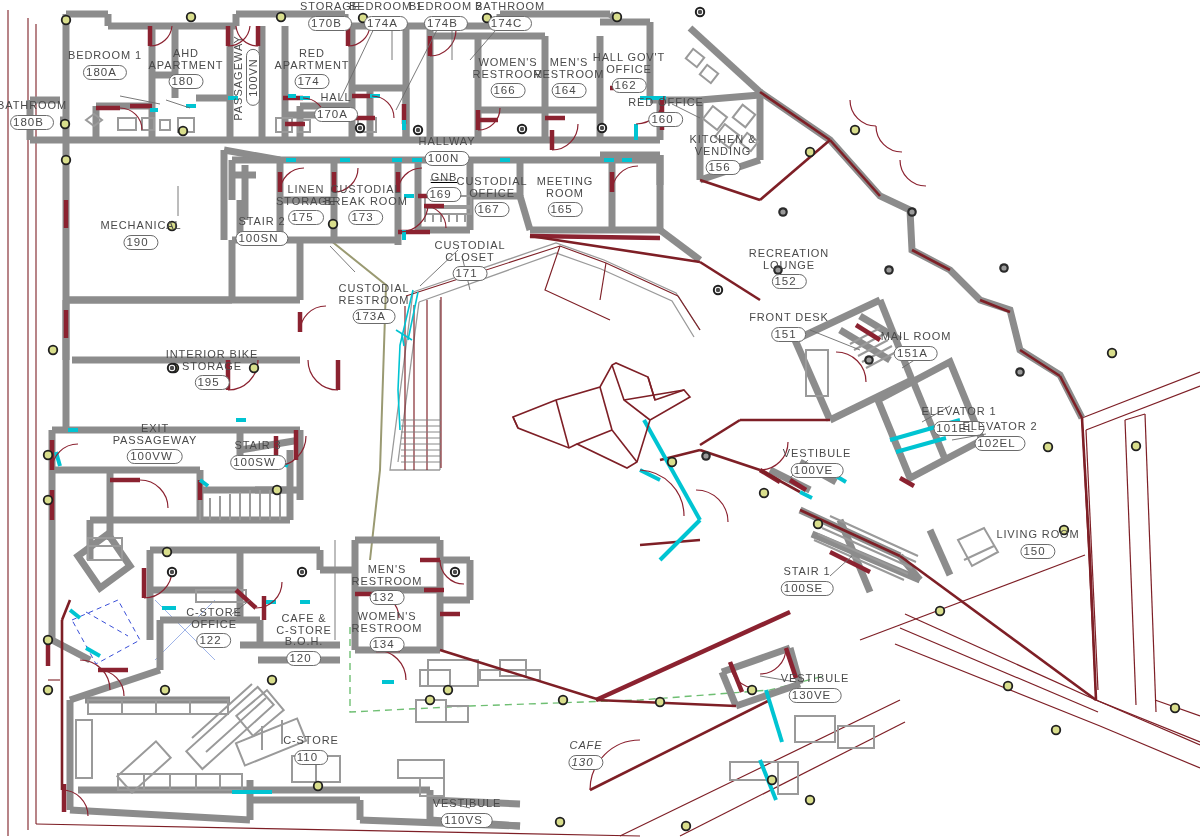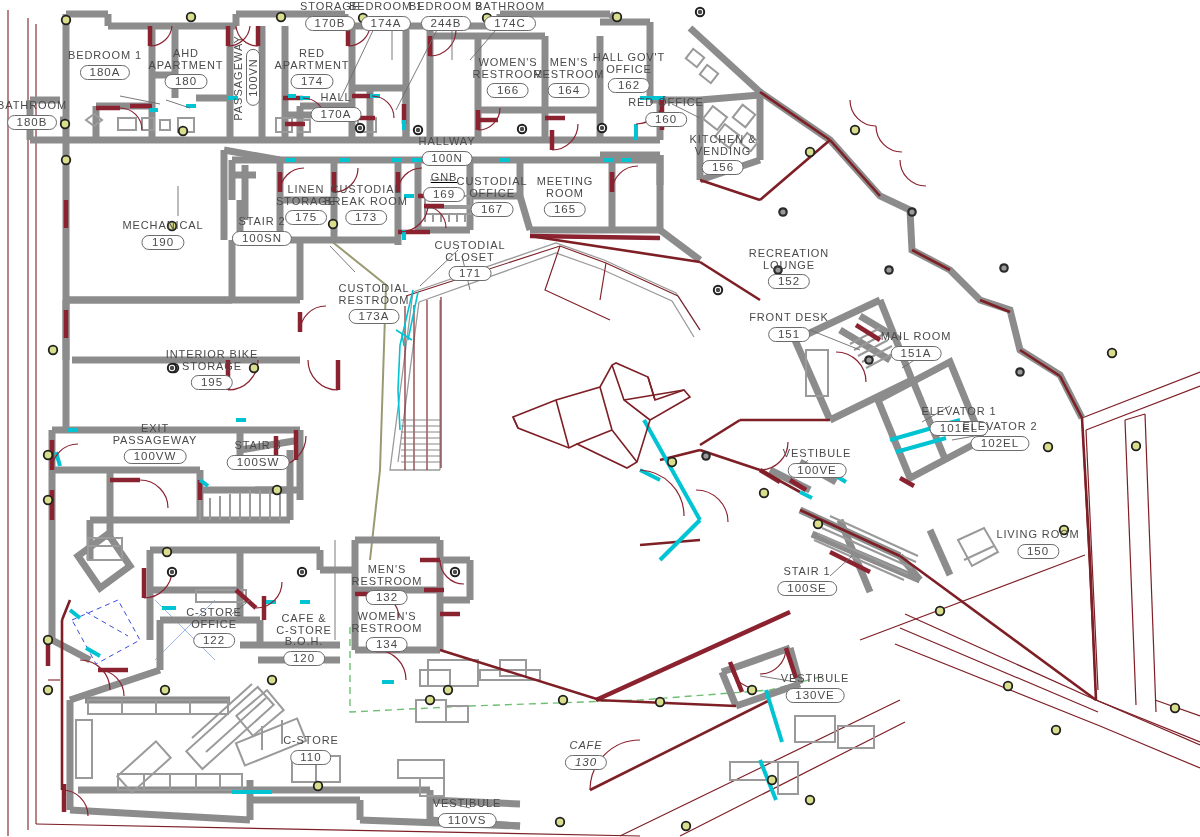--- a/index.html
+++ b/index.html
@@ -10,21 +10,21 @@
     position:absolute;font-family:"Liberation Sans",sans-serif;
     font-weight:bold;font-size:25px;color:#000;letter-spacing:.2px;white-space:nowrap;
   }
   
   .rm{position:absolute;transform:translate(-50%,0);text-align:center;white-space:nowrap;}
   .rm .nm{
     font-family:"Liberation Sans",sans-serif;font-size:11px;color:#4a4a4a;
     line-height:11.5px;letter-spacing:.9px;white-space:pre-line;
   }
   .rm .num{
-    display:inline-block;margin-top:1px;padding:0px 9px 1px 9px;
+    display:inline-block;margin-top:1px;padding:0px 9px 1px 2px;
     border:1.4px solid #6b6b6b;border-radius:8px;background:#fff;
     font-family:"Liberation Sans",sans-serif;font-size:11.5px;color:#4a4a4a;letter-spacing:1px;
   }
   .vstack{position:absolute;transform:translate(-50%,-50%);}
   .vstack .vtxt{
     writing-mode:vertical-rl;transform:rotate(180deg);
     font-family:"Liberation Sans",sans-serif;font-size:11px;color:#4a4a4a;letter-spacing:1px;
   }
   .vstack .vnum{
     writing-mode:vertical-rl;transform:rotate(180deg);
@@ -695,21 +695,21 @@
       <div class="rm" style="left: 330px; top: 1px;">
         <div class="nm">STORAGE</div>
         <div><span class="num">170B</span></div>
       </div>
       <div class="rm" style="left: 386px; top: 1px;">
         <div class="nm">BEDROOM 1</div>
         <div><span class="num">174A</span></div>
       </div>
       <div class="rm" style="left: 446px; top: 1px;">
         <div class="nm">BEDROOM 2</div>
-        <div><span class="num">244B</span></div>
+        <div><span class="num">174B</span></div>
       </div>
       <div class="rm" style="left: 510px; top: 1px;">
         <div class="nm">BATHROOM</div>
         <div><span class="num">174C</span></div>
       </div>
       <div class="rm" style="left: 508px; top: 57px;">
         <div class="nm">WOMEN'S
 RESTROOM</div>
         <div><span class="num">166</span></div>
       </div>
@@ -767,21 +767,21 @@
       </div>
       <div class="rm" style="left: 374px; top: 283px;">
         <div class="nm">CUSTODIAL
 RESTROOM</div>
         <div><span class="num">173A</span></div>
       </div>
       <div class="rm" style="left: 262px; top: 216px; text-align: center;">
         <div class="nm">STAIR 2</div>
         <div><span class="num">100SN</span></div>
       </div>
-      <div class="rm" style="left: 141px; top: 220px; margin-left: 22px;">
+      <div class="rm" style="left: 141px; top: 220px;">
         <div class="nm">MECHANICAL</div>
         <div><span class="num">190</span></div>
       </div>
       <div class="rm" style="left: 212px; top: 349px;">
         <div class="nm">INTERIOR BIKE
 STORAGE</div>
         <div><span class="num">195</span></div>
       </div>
       <div class="rm" style="left: 155px; top: 423px;">
         <div class="nm">EXIT

